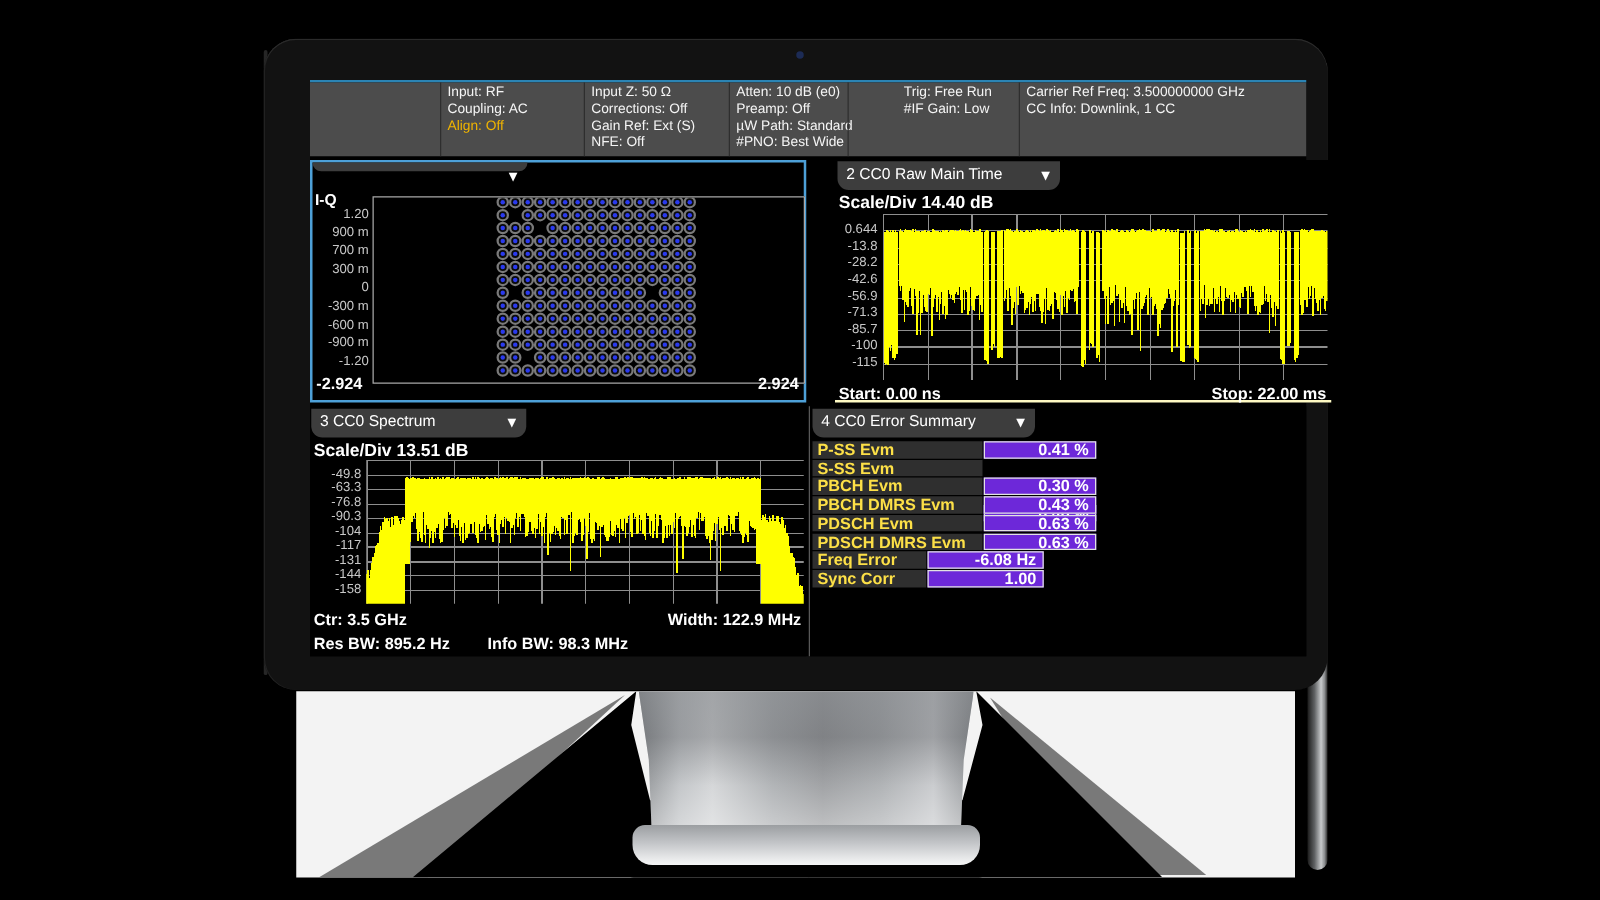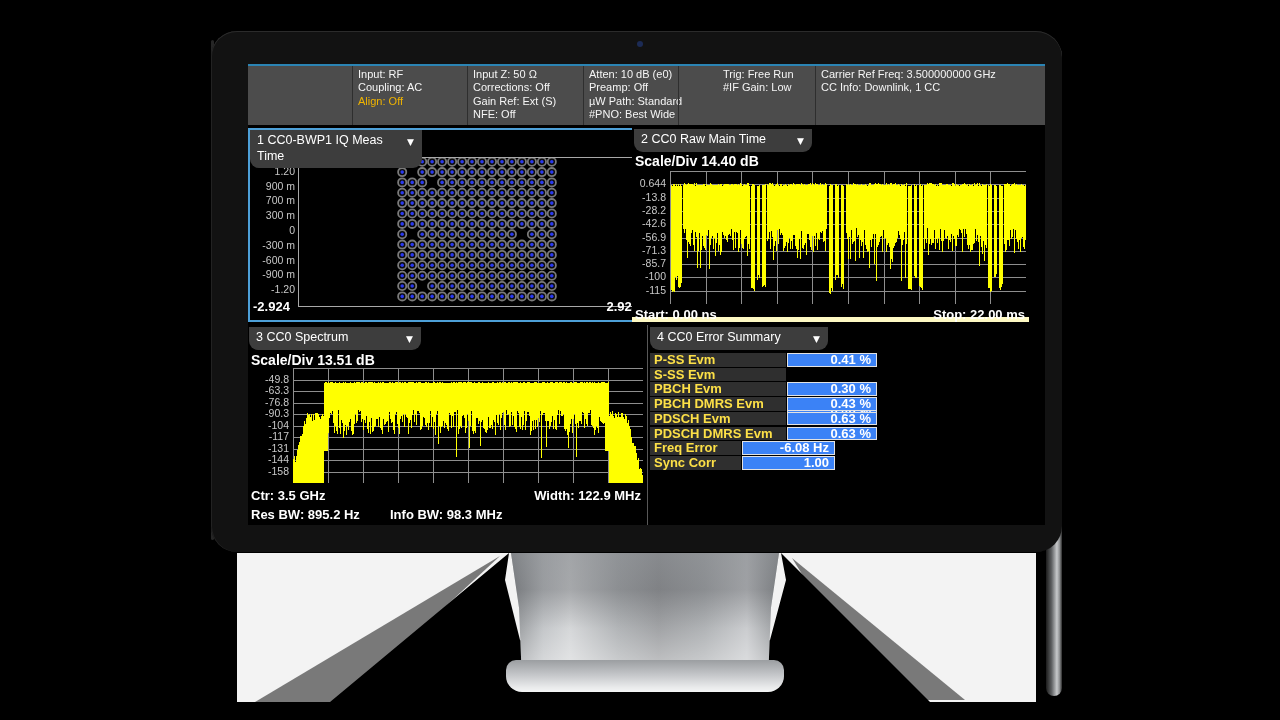--- a/index.html
+++ b/index.html
@@ -47,39 +47,39 @@
   .logo-cell{position:absolute;left:0;top:0;width:104px;height:59px;background:#3a3a3a;}
   .logo-strip{position:absolute;left:0;top:1px;width:104px;height:26px;background:#1f1f1f;
       color:#fff;font-weight:bold;font-size:16.5px;letter-spacing:.5px;text-align:center;line-height:26px;}
   .logo-icon{position:absolute;left:36px;top:30px;}
   .lxi{position:absolute;left:3px;top:46px;width:26px;height:12px;background:#00a14b;border-radius:2px;
       color:#fff;font-weight:bold;font-style:italic;font-size:9.5px;text-align:center;line-height:12px;}
 
   
   .panel{position:absolute;background:#000;}
   .p1{left:0;top:62px;width:393px;height:190px;border:2px solid #4da0d8;}
-  .p2{left:384px;top:62px;width:397px;height:194px;border-bottom:5px solid #fef9c3;box-sizing:border-box;}
+  .p2{left:420px;top:62px;width:397px;height:194px;border-bottom:2px solid #fef9c3;box-sizing:border-box;}
   .p3{left:0;top:259px;width:397px;height:200px;}
   .p4{left:399px;top:259px;width:398px;height:200px;border-left:1px solid #585858;box-sizing:border-box;}
   .tab{position:absolute;background:#3d3d3d;color:#fff;font-size:12.5px;line-height:15.5px;
        border-radius:0 0 9px 9px;padding:3px 26px 4px 7px;box-sizing:border-box;z-index:5;cursor:default;}
   .caret{position:absolute;right:8px;top:5px;font-size:9px;color:#fff;
          font-family:"DejaVu Sans",sans-serif;}
   .scale{position:absolute;color:#fff;font-weight:bold;font-size:14px;white-space:nowrap;}
   .plot{position:absolute;background:#000;}
   .plot.bordered{border:1px solid #a8a8a8;}
   .ticks{position:absolute;left:0;top:0;}
   .tick{position:absolute;color:#c8c8c8;font-size:10.5px;text-align:right;white-space:nowrap;}
   .blabel{position:absolute;color:#fff;font-weight:bold;font-size:13px;white-space:nowrap;}
   .iqlab{position:absolute;color:#fff;font-weight:bold;font-size:12.5px;}
 
   
   .etl{position:absolute;background:#2f2f2f;color:#fde047;font-size:13px;font-weight:600;
        line-height:14px;padding-left:4px;box-sizing:border-box;overflow:hidden;}
-  .etv{position:absolute;background:#3b82f6;color:#fff;font-size:13px;font-weight:700;
+  .etv{position:absolute;background:#6d28d9;color:#fff;font-size:13px;font-weight:700;
        line-height:12.5px;text-align:right;padding-right:5px;border:1px solid #e2e2e2;box-sizing:border-box;}
 </style>
 </head>
 <body>
 
 <div id="stage">
 
   <div class="abs chin"></div>
   <div class="abs shadow-gray sg-left"></div>
   <div class="abs shadow-gray sg-right"></div>
@@ -119,21 +119,20 @@
         <div>#IF Gain: Low</div>
       </div>
       <div class="hcell" style="left:567px;width:230px;">
         <div>Carrier Ref Freq: 3.500000000 GHz</div>
         <div>CC Info: Downlink, 1 CC</div>
       </div>
     </div>
 
     <div class="panel p1">
       <div class="tab" style="left:0;top:0;width:172px;">
-        <span>1 CC0-BWP1 IQ Meas Time</span>
         <span class="caret">▼</span>
       </div>
       <div class="iqlab" style="left:2px;top:23px;">I-Q</div>
       <div class="ticks" id="iq-ticks">
           <div class="tick" style="width: 45px; left: 0px; top: 34.8px;">1.20</div>
           <div class="tick" style="width: 45px; left: 0px; top: 49.6px;">900 m</div>
           <div class="tick" style="width: 45px; left: 0px; top: 64.4px;">700 m</div>
           <div class="tick" style="width: 45px; left: 0px; top: 79.2px;">300 m</div>
           <div class="tick" style="width: 45px; left: 0px; top: 94px;">0</div>
           <div class="tick" style="width: 45px; left: 0px; top: 108.8px;">-300 m</div>

